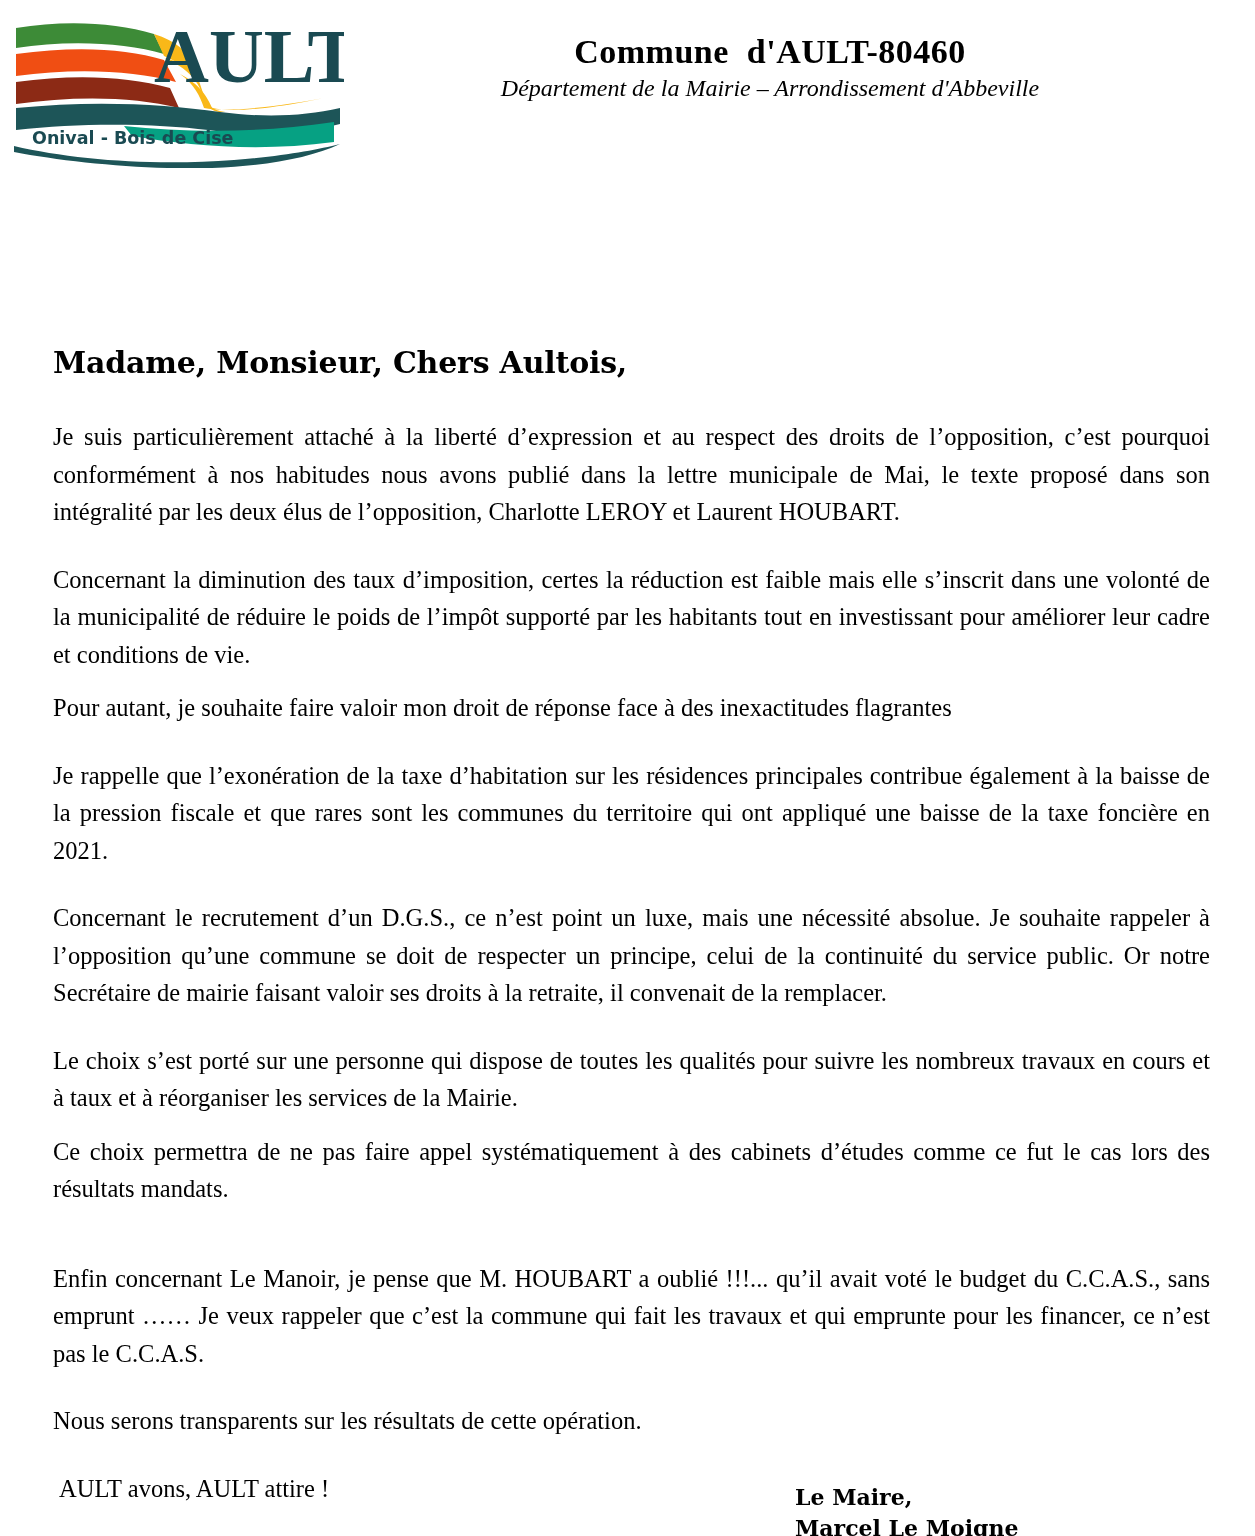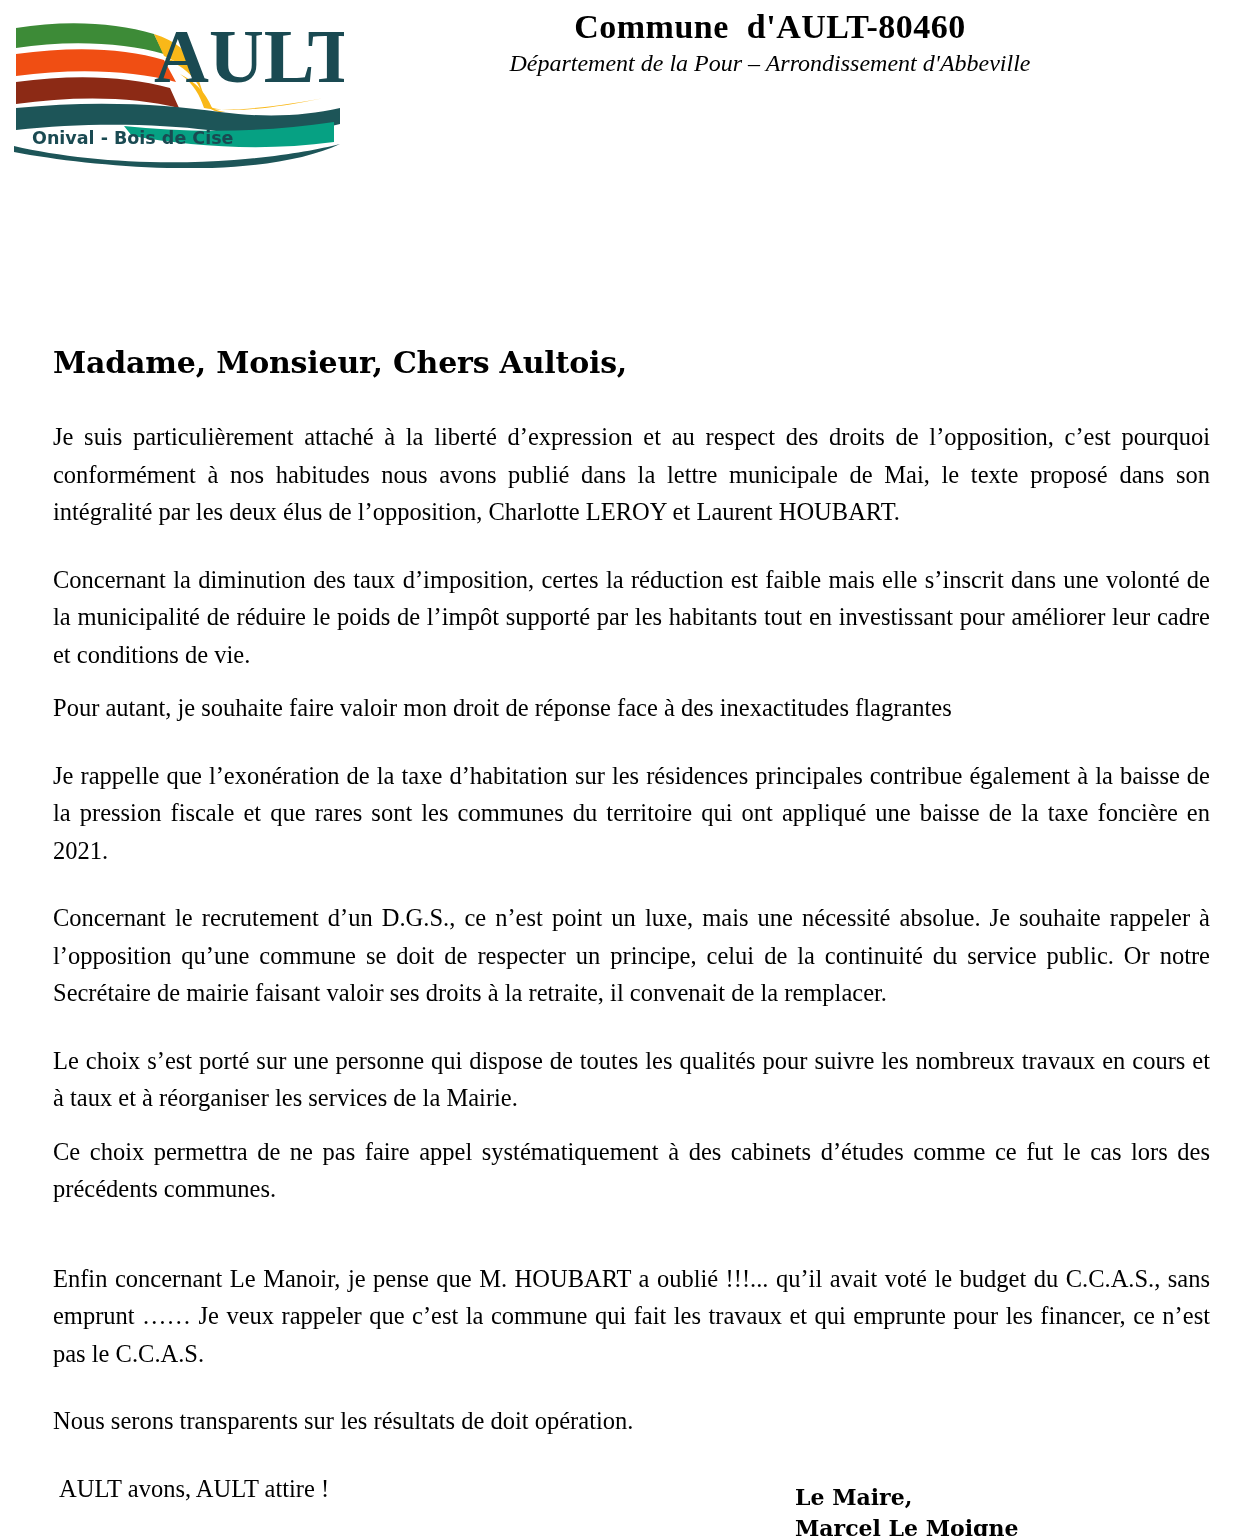--- a/index.html
+++ b/index.html
@@ -28,21 +28,21 @@
     left: 4px;
     top: 8px;
     width: 340px;
     height: 160px;
   }
   #logo-svg { display: block; }
 
   #header-titles {
     position: absolute;
     left: 420px;
-    top: 7px;
+    top: 32px;
     width: 700px;
     text-align: center;
   }
   #header-title {
     font-family: "Liberation Serif", "DejaVu Serif", serif;
     font-weight: bold;
     font-size: 34px;
     letter-spacing: 0.5px;
     line-height: 1.15;
     white-space: pre;
@@ -123,46 +123,46 @@
       <path d="M10,138 C70,152 150,158 230,152 C280,148 312,142 336,136 C306,150 262,158 208,160 C140,162 62,154 10,144 Z" fill="#1d5558"></path>
 
       <text x="150" y="74" font-family="'Liberation Serif','DejaVu Serif',serif" font-size="76" font-weight="bold" fill="#1a4a52">AULT</text>
 
       <text x="28" y="136" font-family="'DejaVu Sans','Liberation Sans',sans-serif" font-size="17.5" font-weight="bold" fill="#1a4a52">Onival - Bois de Cise</text>
     </svg>
   </div>
 
   <div id="header-titles">
     <div id="header-title">Commune  d'AULT-80460</div>
-    <div id="header-subtitle">Département de la Pour – Arrondissement d'Abbeville</div>
+    <div id="header-subtitle">Département de la Mairie – Arrondissement d'Abbeville</div>
   </div>
 
 </div>
 
 <div id="letter-body">
 
   <div class="salutation">Madame, Monsieur, Chers Aultois,</div>
 
   <p class="para gap-md">Je suis particulièrement attaché à la liberté d’expression  et au respect des droits de l’opposition, c’est pourquoi conformément à nos habitudes nous avons publié dans la lettre municipale de Mai, le texte proposé dans son intégralité par les deux élus de l’opposition, Charlotte LEROY et Laurent HOUBART.</p>
 
   <p class="para gap-sm">Concernant la diminution des taux d’imposition, certes la réduction est faible mais elle s’inscrit dans une volonté de la municipalité de réduire le poids de l’impôt supporté par les habitants tout en investissant pour améliorer leur cadre et conditions de vie.</p>
 
   <p class="para nojust gap-md">Pour autant, je souhaite faire valoir mon droit de réponse face à des inexactitudes flagrantes</p>
 
   <p class="para gap-md">Je rappelle que l’exonération de la taxe  d’habitation sur les résidences principales  contribue également à la baisse de la pression fiscale et que rares sont les communes du territoire qui ont appliqué une baisse de la taxe foncière en 2021.</p>
 
   <p class="para gap-md">Concernant le recrutement d’un D.G.S., ce n’est point un luxe, mais une nécessité absolue. Je souhaite rappeler à l’opposition qu’une commune se doit de respecter un principe, celui de la continuité du service public. Or notre Secrétaire de mairie faisant valoir ses droits à la retraite, il convenait de la remplacer.</p>
 
   <p class="para gap-sm">Le choix s’est porté sur une personne qui dispose de toutes les qualités  pour suivre les nombreux travaux en cours et à taux et à réorganiser les services de la Mairie.</p>
 
-  <p class="para gap-lg">Ce choix permettra de ne pas faire appel systématiquement à des cabinets d’études comme ce fut le cas lors des précédents communes.</p>
+  <p class="para gap-lg">Ce choix permettra de ne pas faire appel systématiquement à des cabinets d’études comme ce fut le cas lors des résultats mandats.</p>
 
   <p class="para gap-md">Enfin concernant Le Manoir, je pense que M. HOUBART a oublié !!!... qu’il avait voté le budget du C.C.A.S., sans emprunt …… Je veux rappeler que c’est la commune qui fait les travaux et qui emprunte pour les financer, ce n’est pas le C.C.A.S.</p>
 
-  <p class="para nojust gap-md">Nous serons transparents sur les résultats de doit opération.</p>
+  <p class="para nojust gap-md">Nous serons transparents sur les résultats de cette opération.</p>
 
   <p class="para nojust indent-sm gap-md">AULT avons, AULT attire !</p>
 
   <p class="para nojust gap-md">Je souhaite donc vous remercier pour votre confiance et vos nombreux encouragements.</p>
 
 </div>
 
 <div id="signature-block">
   <div>Le Maire,</div>
   <div>Marcel Le Moigne</div>

